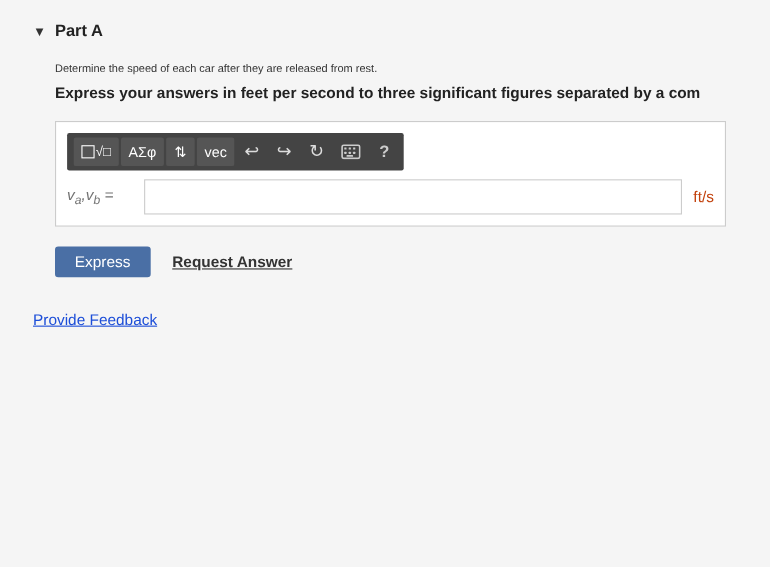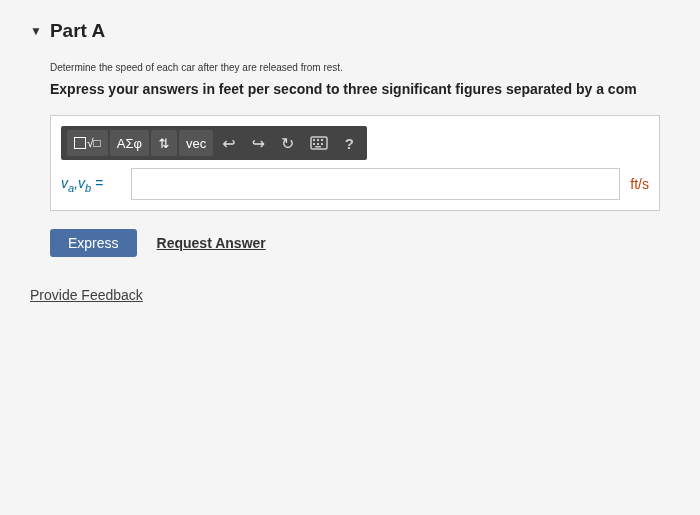--- a/index.html
+++ b/index.html
@@ -29,21 +29,21 @@
       gap: 8px;
       margin-bottom: 20px;
     }
 
     .arrow-icon {
       font-size: 12px;
       color: #333;
     }
 
     .part-title {
-      font-size: 19px;
+      font-size: 15px;
       font-weight: bold;
       color: #222;
     }
 
     .question-text {
       font-size: 10px;
       color: #333;
       margin-bottom: 8px;
       margin-left: 20px;
     }
@@ -98,21 +98,21 @@
     }
 
     .input-row {
       display: flex;
       align-items: center;
       gap: 10px;
     }
 
     .input-label {
       font-size: 14px;
-      color: #0369a1;
+      color: #737373;
       white-space: nowrap;
       font-style: italic;
       min-width: 60px;
     }
 
     .input-label sub {
       font-size: 11px;
     }
 
     .answer-input {
@@ -151,21 +151,21 @@
     .request-answer-link {
       font-size: 14px;
       color: #333;
       text-decoration: underline;
       cursor: pointer;
       font-weight: bold;
     }
 
     .feedback-link {
       font-size: 14px;
-      color: #404040;
+      color: #1d4ed8;
       text-decoration: underline;
       cursor: pointer;
       margin-top: 30px;
       margin-left: 0px;
       display: block;
     }
   </style>
 </head>
 <body>
 

